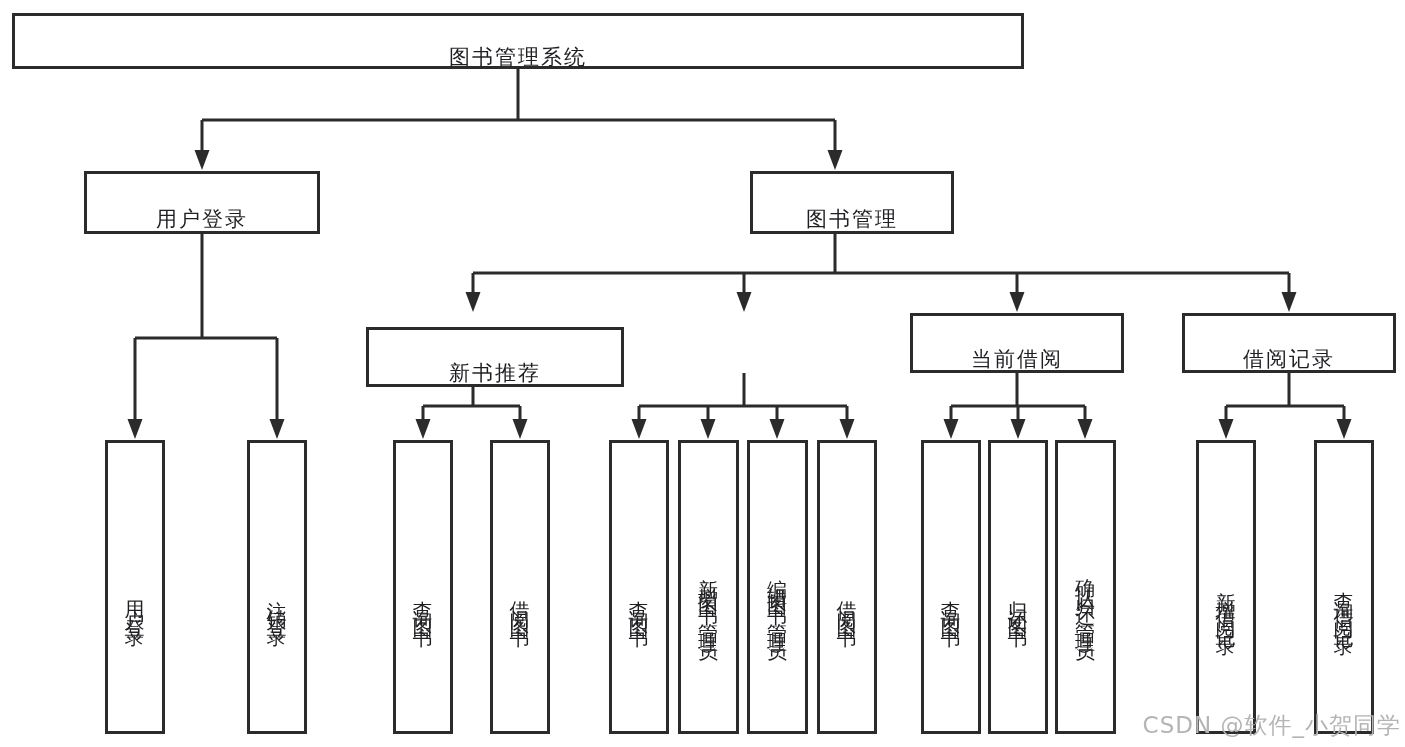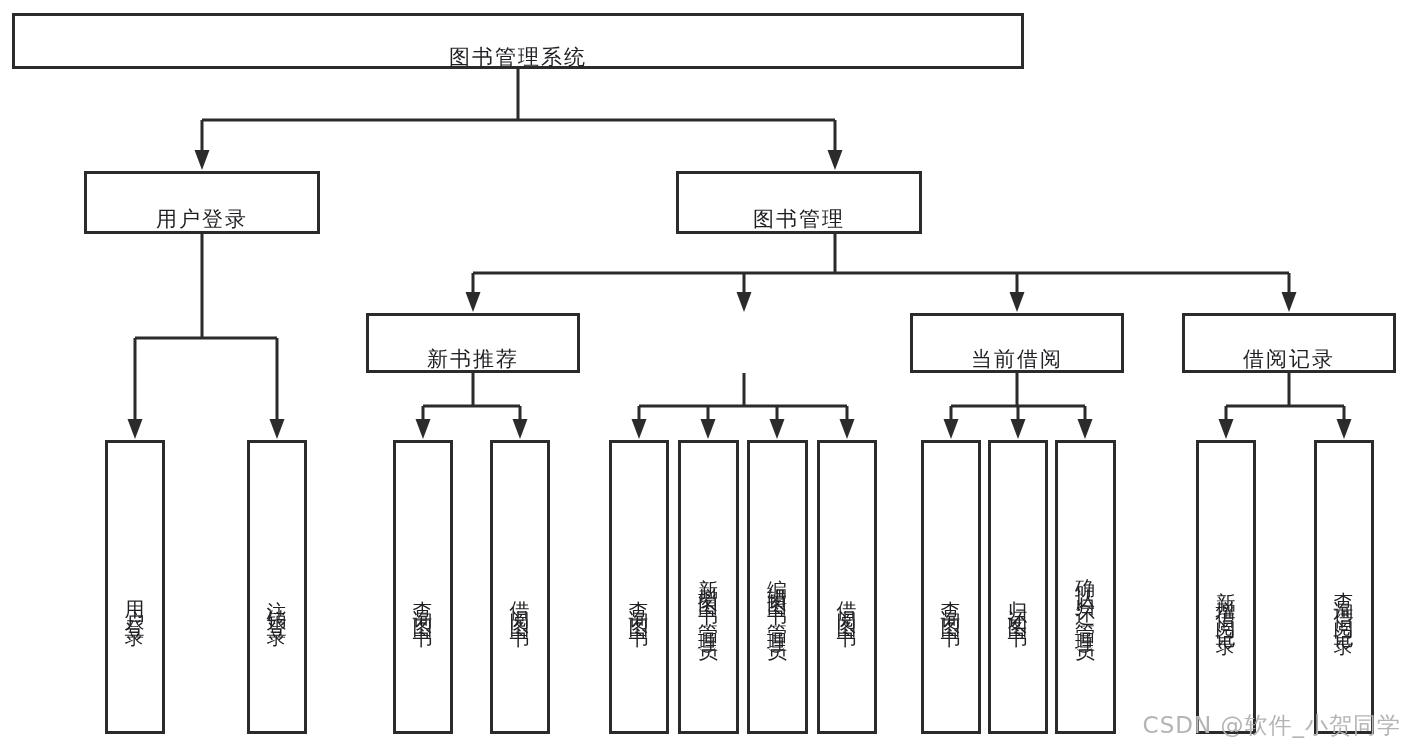--- a/index.html
+++ b/index.html
@@ -111,25 +111,25 @@
     </g>
   </svg>
 
   <div class="node" style="left:12px;top:13px;width:1012px;height:56px">
     <span class="lbl">图书管理系统</span>
   </div>
 
   <div class="node" style="left:84px;top:171px;width:236px;height:63px">
     <span class="lbl">用户登录</span>
   </div>
-  <div class="node" style="left:676px;top:171px;width:246px;height:63px">
+  <div class="node" style="left:750px;top:171px;width:204px;height:63px">
     <span class="lbl">图书管理</span>
   </div>
 
-  <div class="node" style="left:366px;top:313px;width:214px;height:60px">
+  <div class="node" style="left:366px;top:327px;width:258px;height:60px">
     <span class="lbl">新书推荐</span>
   </div>
   <div class="node" style="left:910px;top:313px;width:214px;height:60px">
     <span class="lbl">当前借阅</span>
   </div>
   <div class="node" style="left:1182px;top:313px;width:214px;height:60px">
     <span class="lbl">借阅记录</span>
   </div>
 
   <div class="node leaf" style="left:105px;top:440px;width:60px;height:294px">

